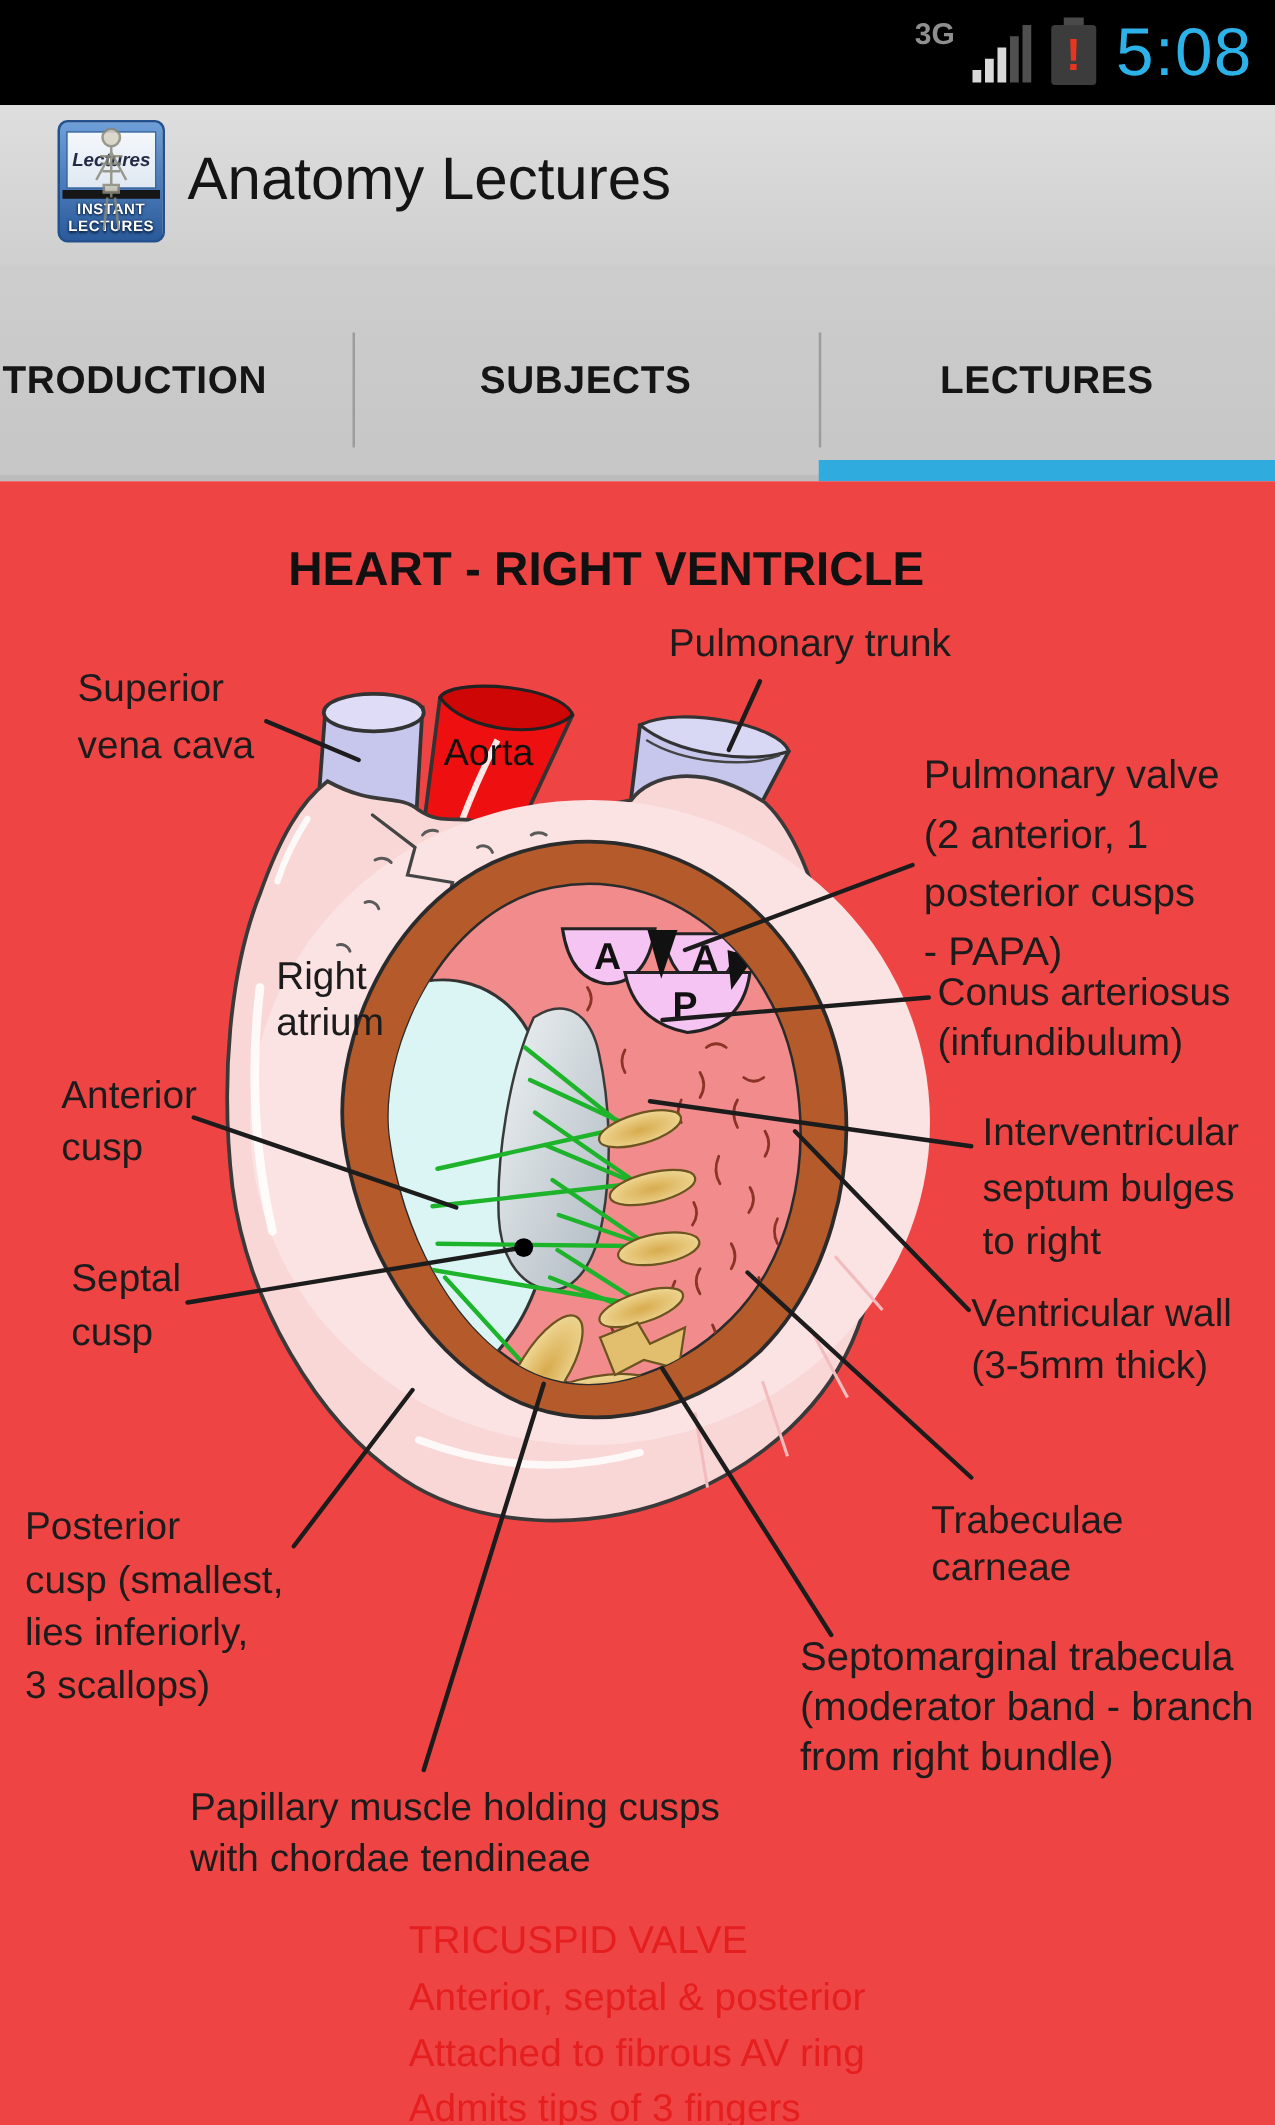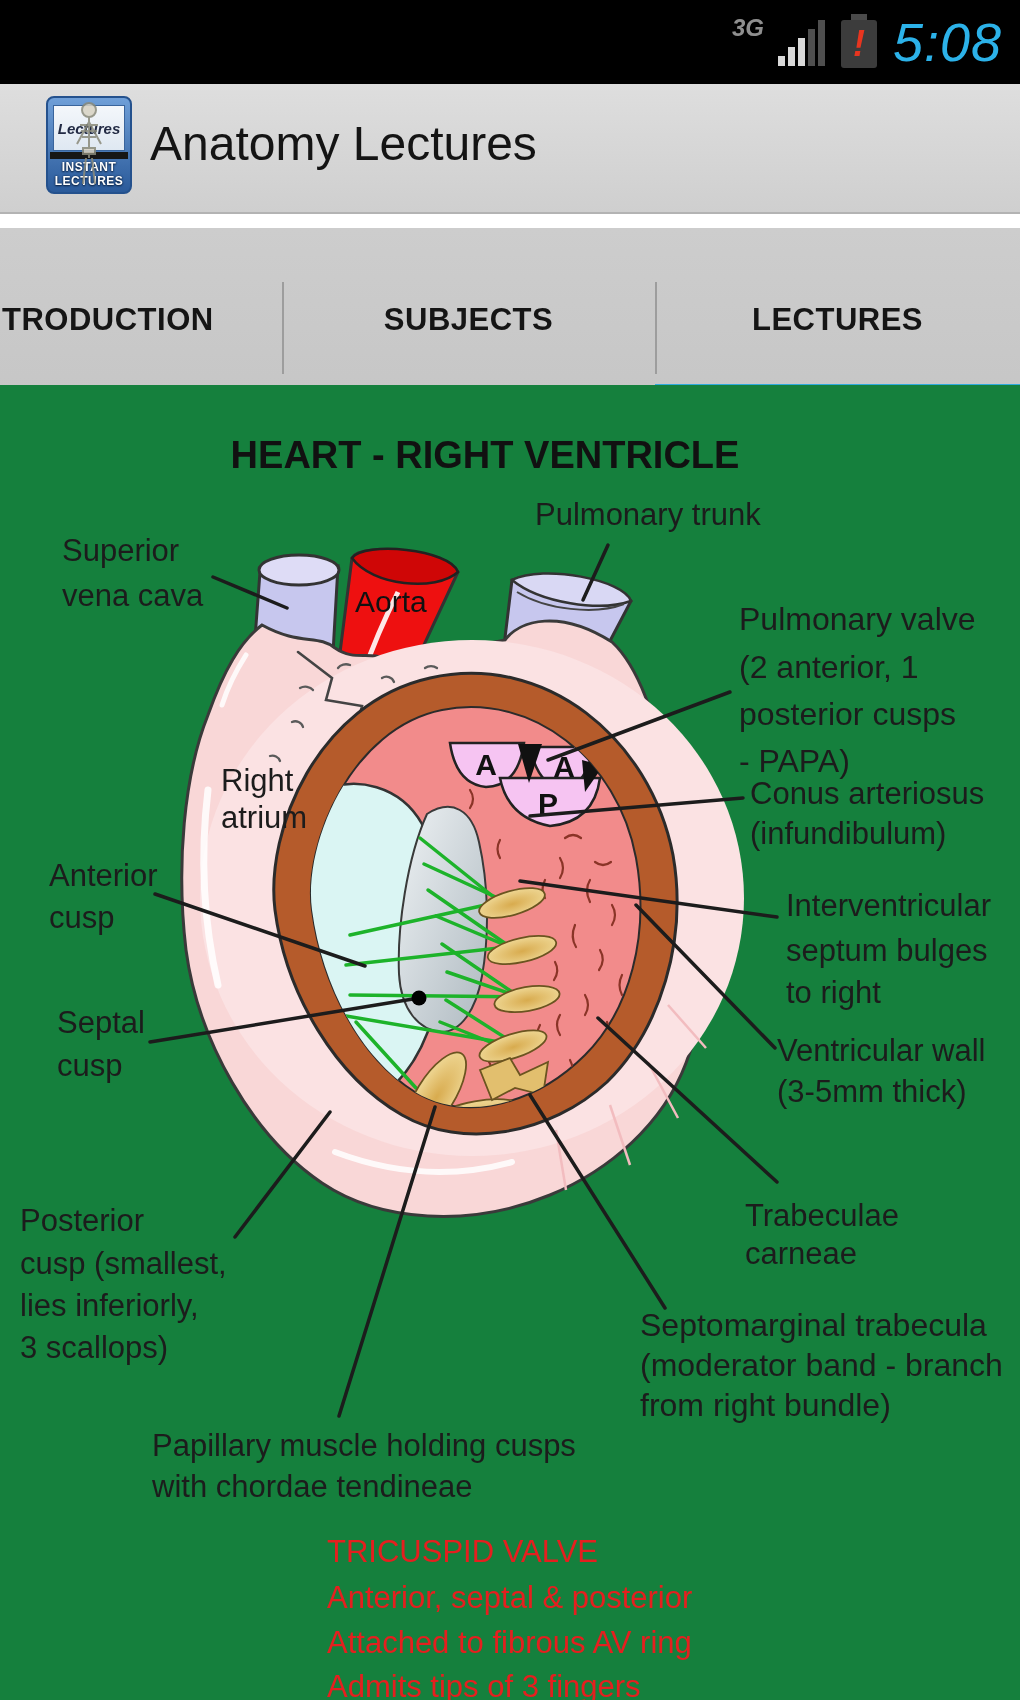--- a/index.html
+++ b/index.html
@@ -1,20 +1,20 @@
 <!DOCTYPE html>
 <html><head>
 <meta charset="utf-8">
 <style>
   html,body{margin:0;padding:0;background:#fff;}
   body{width:1020px;height:1700px;position:relative;overflow:hidden;
        font-family:"Liberation Sans",sans-serif;}
   
   .statusbar{position:absolute;left:0;top:0;width:1020px;height:84px;background:#000;}
-  .sb-right{position:absolute;right:18px;top:0;height:84px;display:flex;align-items:center;gap:14px;font-style:italic;}
+  .sb-right{position:absolute;right:18px;top:0;height:84px;display:flex;align-items:center;gap:14px;}
   .net-label{color:#8f8f8f;font-size:24px;font-weight:bold;position:relative;top:-14px;}
   .signal{display:flex;align-items:flex-end;gap:3px;height:48px;}
   .signal .bar{width:7px;background:#d9d9d9;}
   .signal .bar.dim{background:#4f4f4f;}
   .battery{position:relative;width:40px;height:56px;display:flex;flex-direction:column;align-items:center;}
   .battery .cap{width:16px;height:6px;background:#4a4a4a;}
   .battery .bod{width:36px;height:48px;background:#3c3c3c;border-radius:3px;
        display:flex;align-items:center;justify-content:center;}
   .battery .alert{color:#e8351f;font-size:36px;font-weight:bold;line-height:1;}
   .clock{color:#2cb2e9;font-size:54px;letter-spacing:1px;}
@@ -26,32 +26,32 @@
   .appicon .screen{position:absolute;left:5px;top:7px;right:5px;height:44px;background:linear-gradient(#f4f7fb,#dfe8f2);
        border:1px solid #39649c;display:flex;align-items:center;justify-content:center;}
   .appicon .screen span{font-size:15px;font-style:italic;font-weight:bold;color:#222a44;}
   .appicon .deskbar{position:absolute;left:2px;top:54px;right:2px;height:7px;background:#161616;}
   .appicon .brand{position:absolute;left:0;top:62px;width:100%;text-align:center;color:#fff;
        font-size:12px;font-weight:bold;line-height:14px;letter-spacing:.5px;
        text-shadow:0 1px 2px #0a2040,0 0 2px #0a2040;}
   .appicon svg{position:absolute;left:50%;top:2px;transform:translateX(-50%);}
   .apptitle{position:absolute;left:150px;top:32px;font-size:48px;color:#141414;text-align:right;}
   
-  .tabs{position:absolute;left:0;top:228px;width:1020px;height:173px;
+  .tabs{position:absolute;left:0;top:212px;width:1020px;height:173px;
        background:linear-gradient(#cdcdcd,#c6c6c6);}
   .tab{position:absolute;top:62px;height:60px;display:flex;align-items:center;
        font-size:31px;font-weight:bold;color:#151515;letter-spacing:.5px;cursor:pointer;}
   .tab.t1{left:2px;}
   .tab.t2{left:282px;width:373px;justify-content:center;}
   .tab.t3{left:655px;width:365px;justify-content:center;}
   .tab-divider{position:absolute;top:54px;width:2px;height:92px;background:#9d9d9d;}
   .tab-underline-rest{position:absolute;left:0;bottom:0;width:655px;height:5px;background:#bcbcbc;}
   .tab-underline-active{position:absolute;left:655px;bottom:0;width:365px;height:17px;background:#2fabdd;}
   
-  .content{position:absolute;left:0;top:385px;width:1020px;height:1315px;background:#15803d;text-align:right;}
+  .content{position:absolute;left:0;top:385px;width:1020px;height:1315px;background:#ef4444;text-align:right;}
   svg text{font-family:"Liberation Sans",sans-serif;}
   .lbl{font-size:31px;fill:#1c1c1c;}
   .lbl-big{font-size:32px;fill:#1c1c1c;}
   .ttl{font-size:38px;font-weight:bold;fill:#111;}
   .note{font-size:31px;fill:#e51f1f;}
   .vletter{font-size:30px;font-weight:bold;fill:#111;}
   .aorta-t{font-size:30px;fill:#111;}
 </style>
 </head>
 <body>

